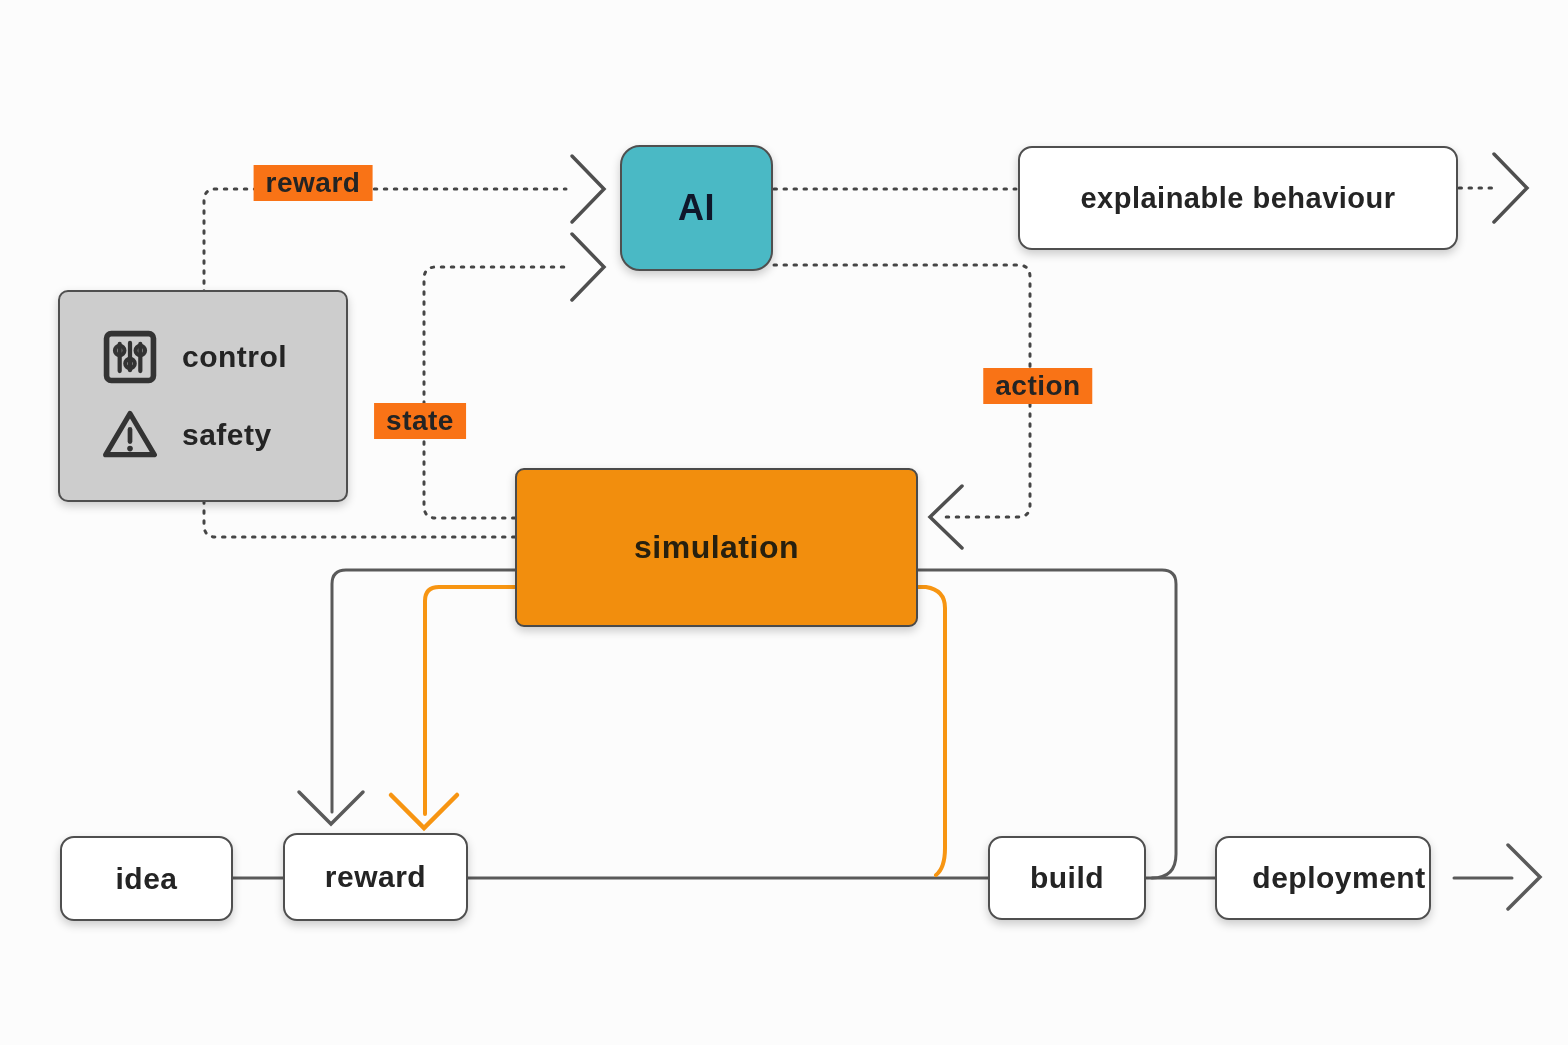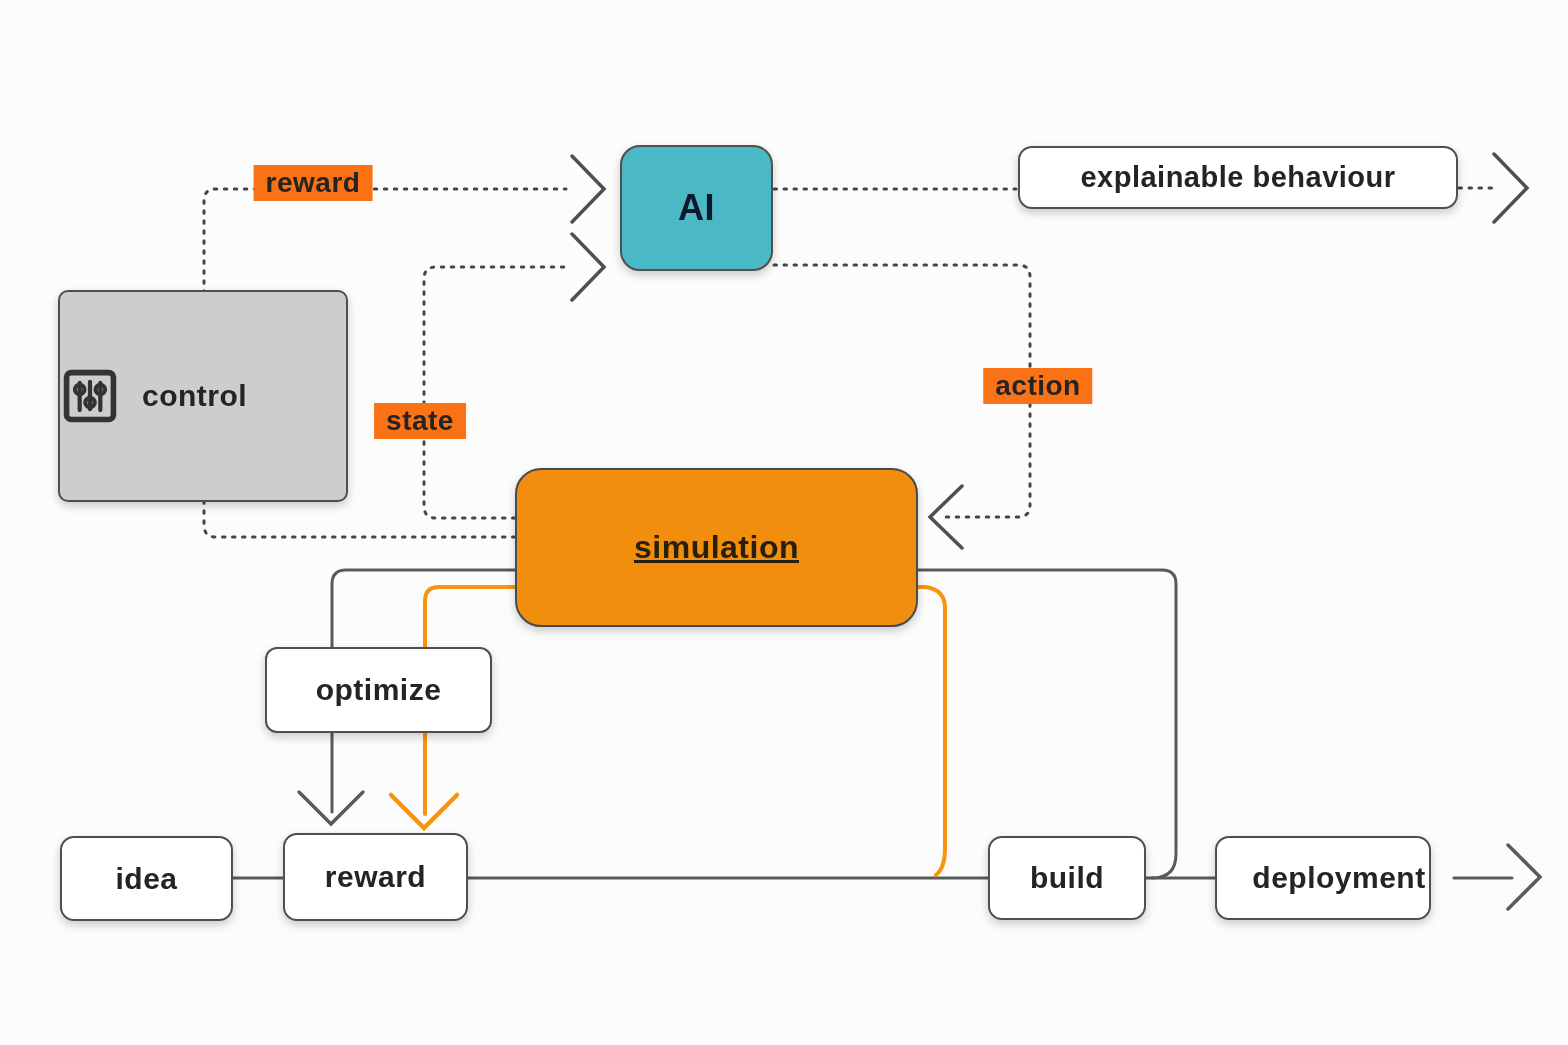--- a/index.html
+++ b/index.html
@@ -30,37 +30,38 @@
     font-size: 30px;
     letter-spacing: 0.5px;
     box-shadow: 0 4px 10px rgba(0,0,0,0.20);
   }
   .node-ai {
     left: 620px; top: 145px; width: 153px; height: 126px;
     background: #4ab9c5; border-radius: 20px; font-size: 36px;
     color: #0f172a;
   }
   .node-explainable {
-    left: 1018px; top: 146px; width: 440px; height: 63px;
+    left: 1018px; top: 146px; width: 440px; height: 104px;
     font-size: 29px;
   }
   .node-panel {
     left: 58px; top: 290px; width: 290px; height: 212px;
     background: #cdcdcd; border-radius: 10px;
     flex-direction: column;
     align-items: flex-start;
     justify-content: center;
     gap: 18px;
+    padding-left: 40px;
   }
   .panel-row { display: flex; align-items: center; gap: 22px; }
   .panel-row .icon { width: 60px; height: 60px; display: block; }
   .node-simulation {
     left: 515px; top: 468px; width: 403px; height: 159px;
-    background: #f28e0d; border-radius: 26px; font-size: 32px;
-    color: #27200f; border-color: #4a4a4a; text-decoration: underline;
+    background: #f28e0d; border-radius: 9px; font-size: 32px;
+    color: #27200f; border-color: #4a4a4a;
   }
   .node-optimize { left: 265px; top: 647px; width: 227px; height: 86px; border-radius: 12px; }
   .node-idea     { left:  60px; top: 836px; width: 173px; height: 85px; }
   .node-design   { left: 283px; top: 833px; width: 185px; height: 88px; }
   .node-build    { left: 988px; top: 836px; width: 158px; height: 84px; }
   .node-deploy   { left: 1215px; top: 836px; width: 216px; height: 84px; padding-left: 32px; }
   .edge-label {
     position: absolute;
     transform: translate(-50%, -50%);
     background: #f97316;
@@ -124,37 +125,42 @@
           <line x1="21" y1="18" x2="21" y2="47"></line>
           <line x1="32" y1="17" x2="32" y2="46"></line>
           <line x1="43" y1="18" x2="43" y2="47"></line>
           <circle cx="21" cy="25" r="5"></circle>
           <circle cx="32" cy="39" r="5"></circle>
           <circle cx="43" cy="25" r="5"></circle>
         </g>
       </svg>
       <span>control</span>
     </div>
+    <div class="panel-row">
+      <svg class="icon" viewBox="0 0 64 64">
+        <path d="M32 9 L58 53 H6 Z" fill="none" stroke="#333333" stroke-width="5.5" stroke-linejoin="round"></path>
+        <line x1="32" y1="26" x2="32" y2="39" stroke="#333333" stroke-width="5" stroke-linecap="round"></line>
+        <circle cx="32" cy="46.5" r="3" fill="#333333"></circle>
+      </svg>
+      <span>safety</span>
+    </div>
   </div>
 
   <div class="node node-ai">
     <span>AI</span>
   </div>
 
   <div class="node node-explainable">
     <span>explainable behaviour</span>
   </div>
 
   <div class="node node-simulation">
     <span>simulation</span>
   </div>
 
-  <div class="node node-optimize">
-    <span>optimize</span>
-  </div>
 
   <div class="node node-idea">
     <span>idea</span>
   </div>
 
   <div class="node node-design">
     <span>reward</span>
   </div>
 
   <div class="node node-build">

